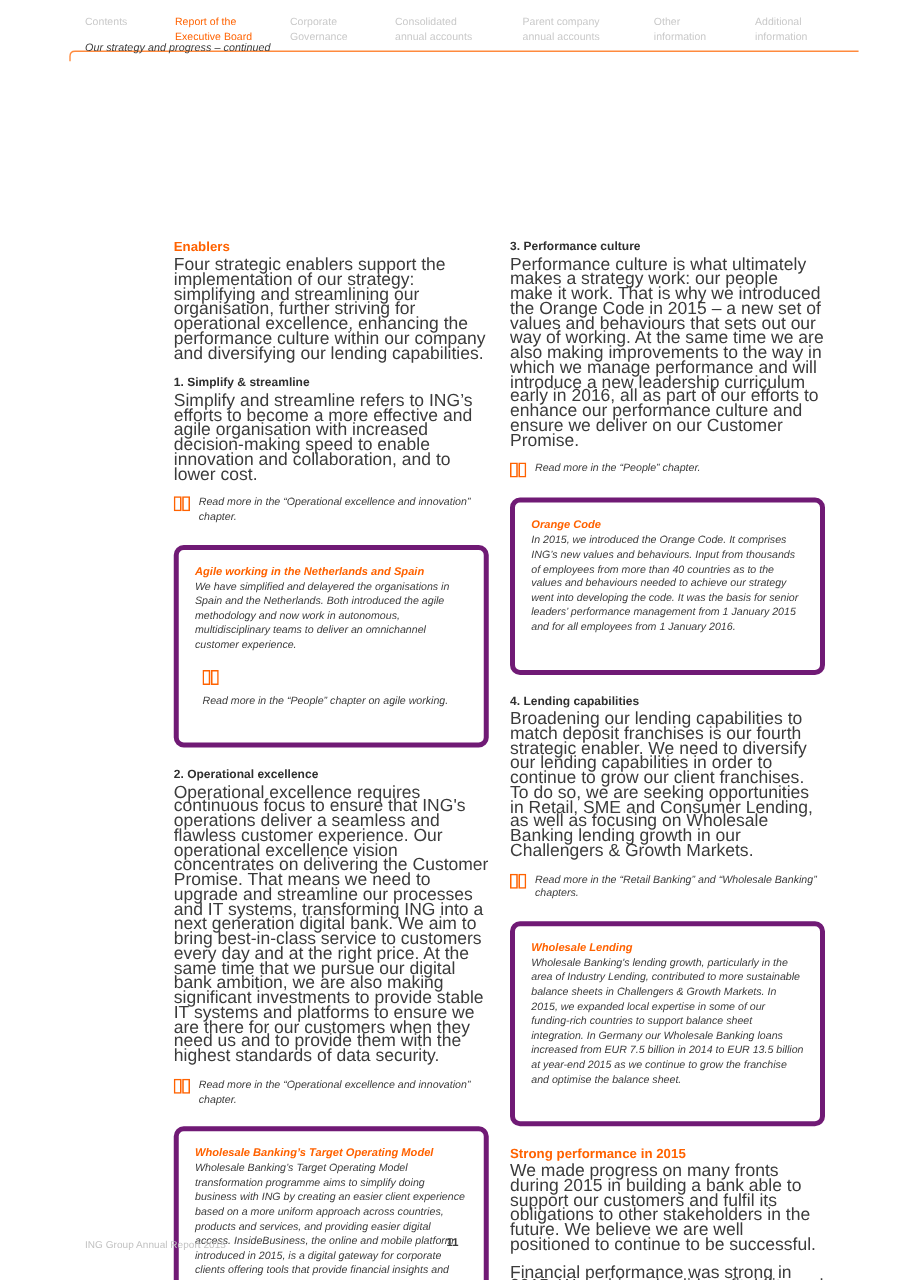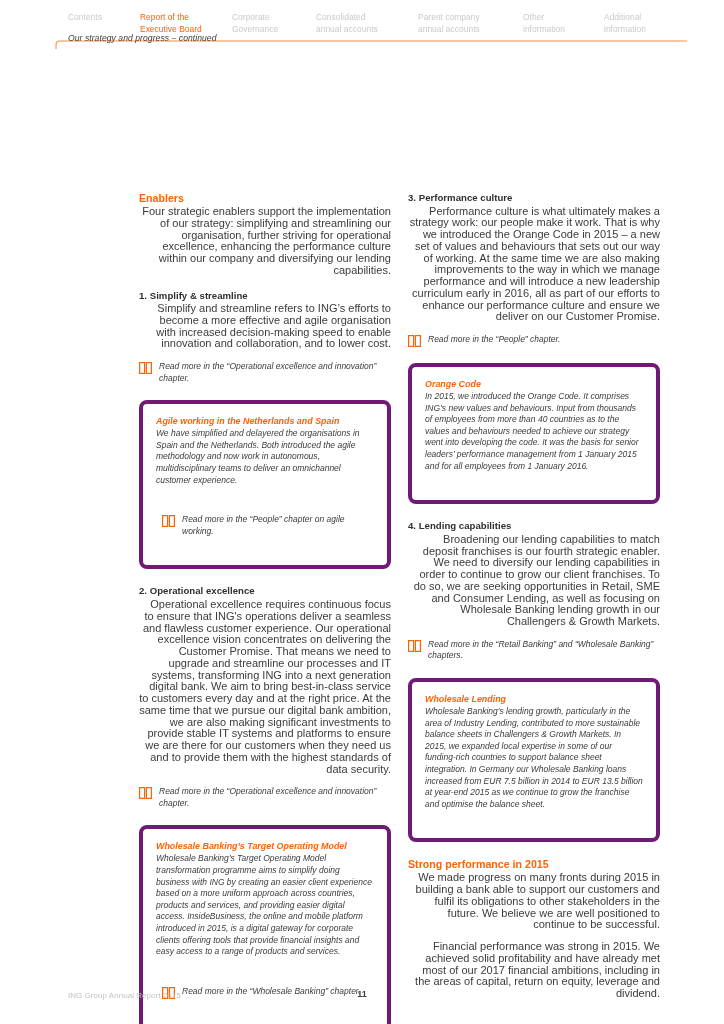--- a/index.html
+++ b/index.html
@@ -74,25 +74,24 @@
   h3.sub-head {
     margin: 0 0 1px 0;
     font-size: 9.6px;
     line-height: 12.6px;
     font-weight: bold;
     color: #2f2f2f;
     letter-spacing: 0.02px;
   }
   p.body {
     margin: 0;
-    font-size: 11px;
+    font-size: 14px;
     line-height: 11.75px;
     color: #3b3b3b;
     letter-spacing: 0.01px;
-    text-align: right;
   }
   .gap-sm { height: 10px; }
   .gap-md { height: 13px; }
   .gap-lg { height: 16px; }
 
   
   .readmore {
     display: flex;
     align-items: flex-start;
     gap: 7px;
@@ -128,21 +127,21 @@
     color: #ff6200;
     letter-spacing: 0.01px;
   }
   .callout-body {
     margin: 0;
     font-size: 8.5px;
     line-height: 11.6px;
     font-style: italic;
     color: #3b3b3b;
   }
-  .callout .readmore { margin-top: 28px; }
+  .callout .readmore { margin-top: 13px; flex-direction: column; }
   .callout .readmore-indent { padding-left: 6px; }
 
   
   .footer-left {
     position: absolute;
     left: 68px;
     top: 991px;
     font-size: 8px;
     color: #c2c2c2;
     letter-spacing: 0.04px;

